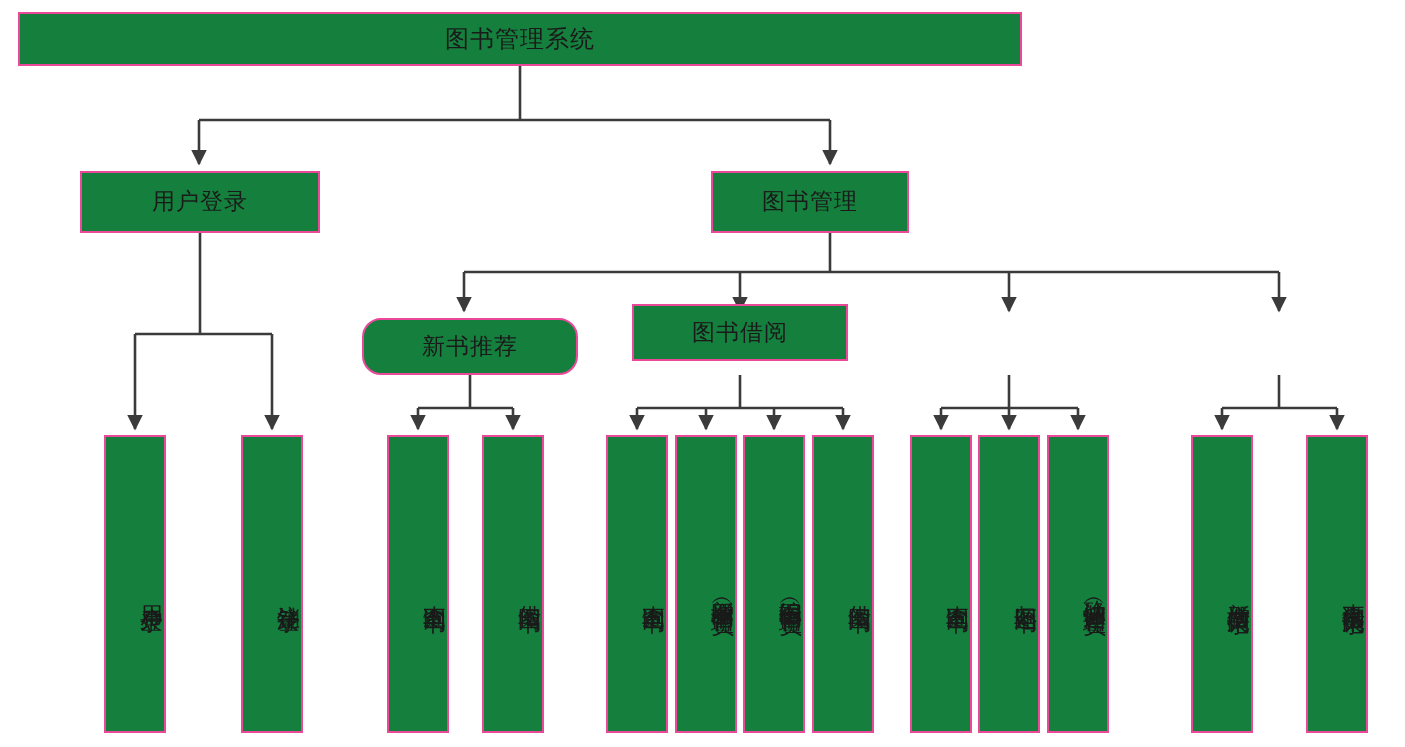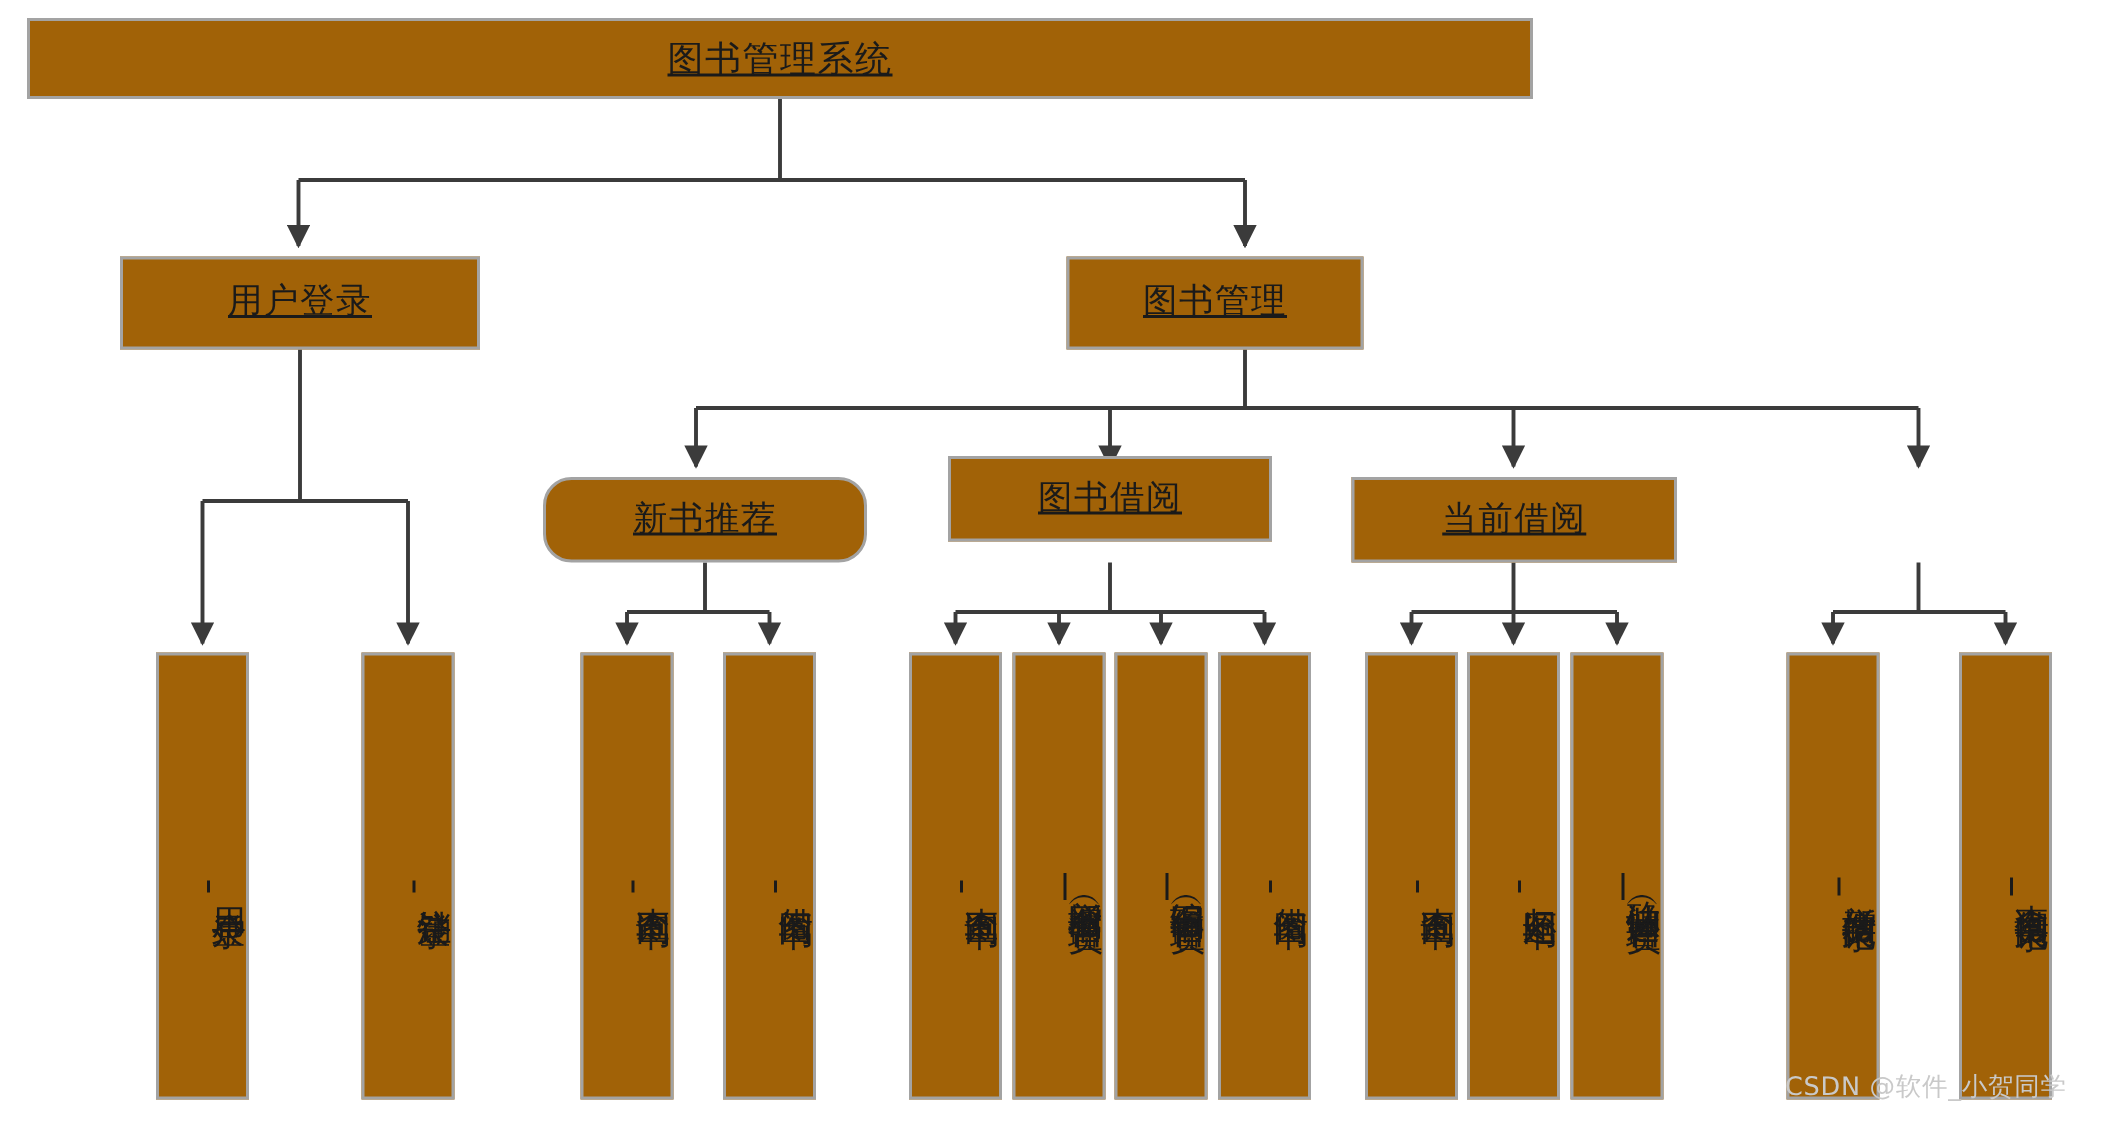--- a/index.html
+++ b/index.html
@@ -22,28 +22,27 @@
     position: absolute;
     left: 0;
     top: 0;
     width: 1405px;
     height: 747px;
     pointer-events: none;
   }
   .node {
     position: absolute;
     box-sizing: border-box;
-    border: 2px solid #a3a3a3;
-    background: #a16207;
+    border: 2px solid #ec4899;
+    background: #15803d;
     display: flex;
     align-items: center;
     justify-content: center;
     color: #1a1a1a;
     z-index: 2;
-    text-decoration: underline;
   }
   .node.horiz {
     font-size: 23px;
     letter-spacing: 1px;
     line-height: 1.2;
     text-align: center;
   }
   .node.root {
     font-size: 24px;
   }
@@ -136,23 +135,20 @@
   <div class="node horiz" style="left:711px; top:171px; width:198px; height:62px;">
     <span>图书管理</span>
   </div>
 
   <div class="node horiz" style="left:362px; top:318px; width:216px; height:57px;border-radius:19px;">
     <span>新书推荐</span>
   </div>
   <div class="node horiz" style="left:632px; top:304px; width:216px; height:57px;">
     <span>图书借阅</span>
   </div>
-  <div class="node horiz" style="left:901px; top:318px; width:217px; height:57px;">
-    <span>当前借阅</span>
-  </div>
 
   <div class="node vert" style="left:104px; top:435px; width:62px; height:298px;">
     <span class="vlabel">用户登录</span>
   </div>
   <div class="node vert" style="left:241px; top:435px; width:62px; height:298px;">
     <span class="vlabel">注销登录</span>
   </div>
 
   <div class="node vert" style="left:387px; top:435px; width:62px; height:298px;">
     <span class="vlabel">查询图书</span>
@@ -184,15 +180,14 @@
     <span class="vlabel">确认归还（管理员）</span>
   </div>
 
   <div class="node vert" style="left:1191px; top:435px; width:62px; height:298px;">
     <span class="vlabel">新增借阅记录</span>
   </div>
   <div class="node vert" style="left:1306px; top:435px; width:62px; height:298px;">
     <span class="vlabel">查询借阅记录</span>
   </div>
 
-  <div class="watermark" style="left:1190px; top:713px;">CSDN @软件_小贺同学</div>
 
 </div>
 
 </body></html>

